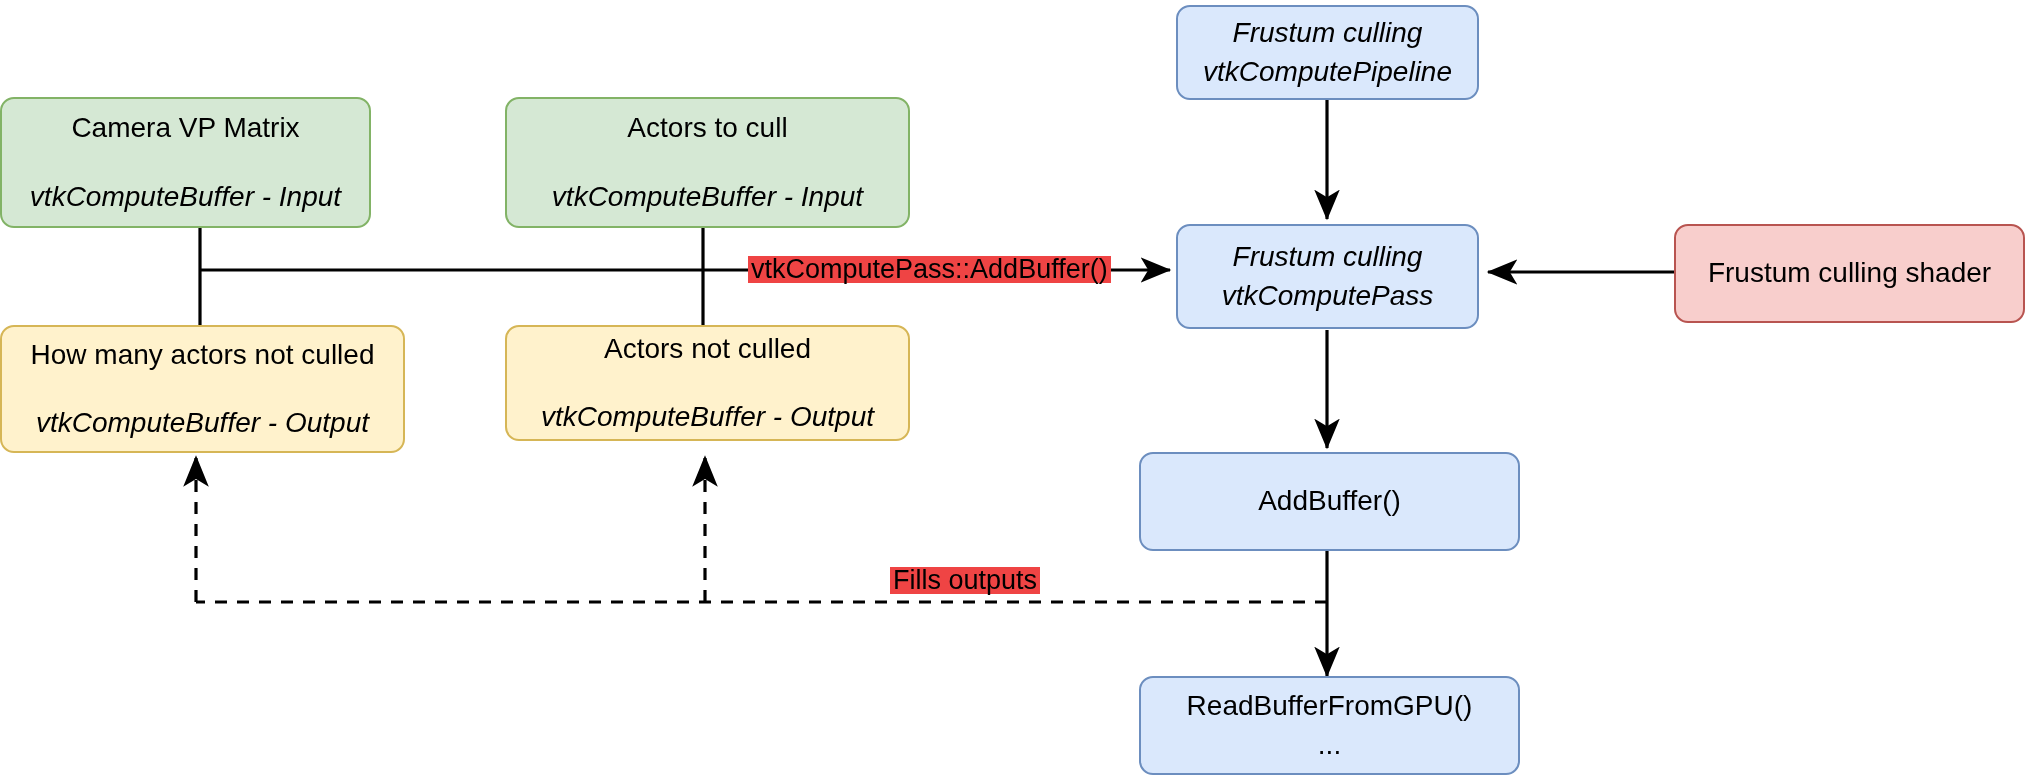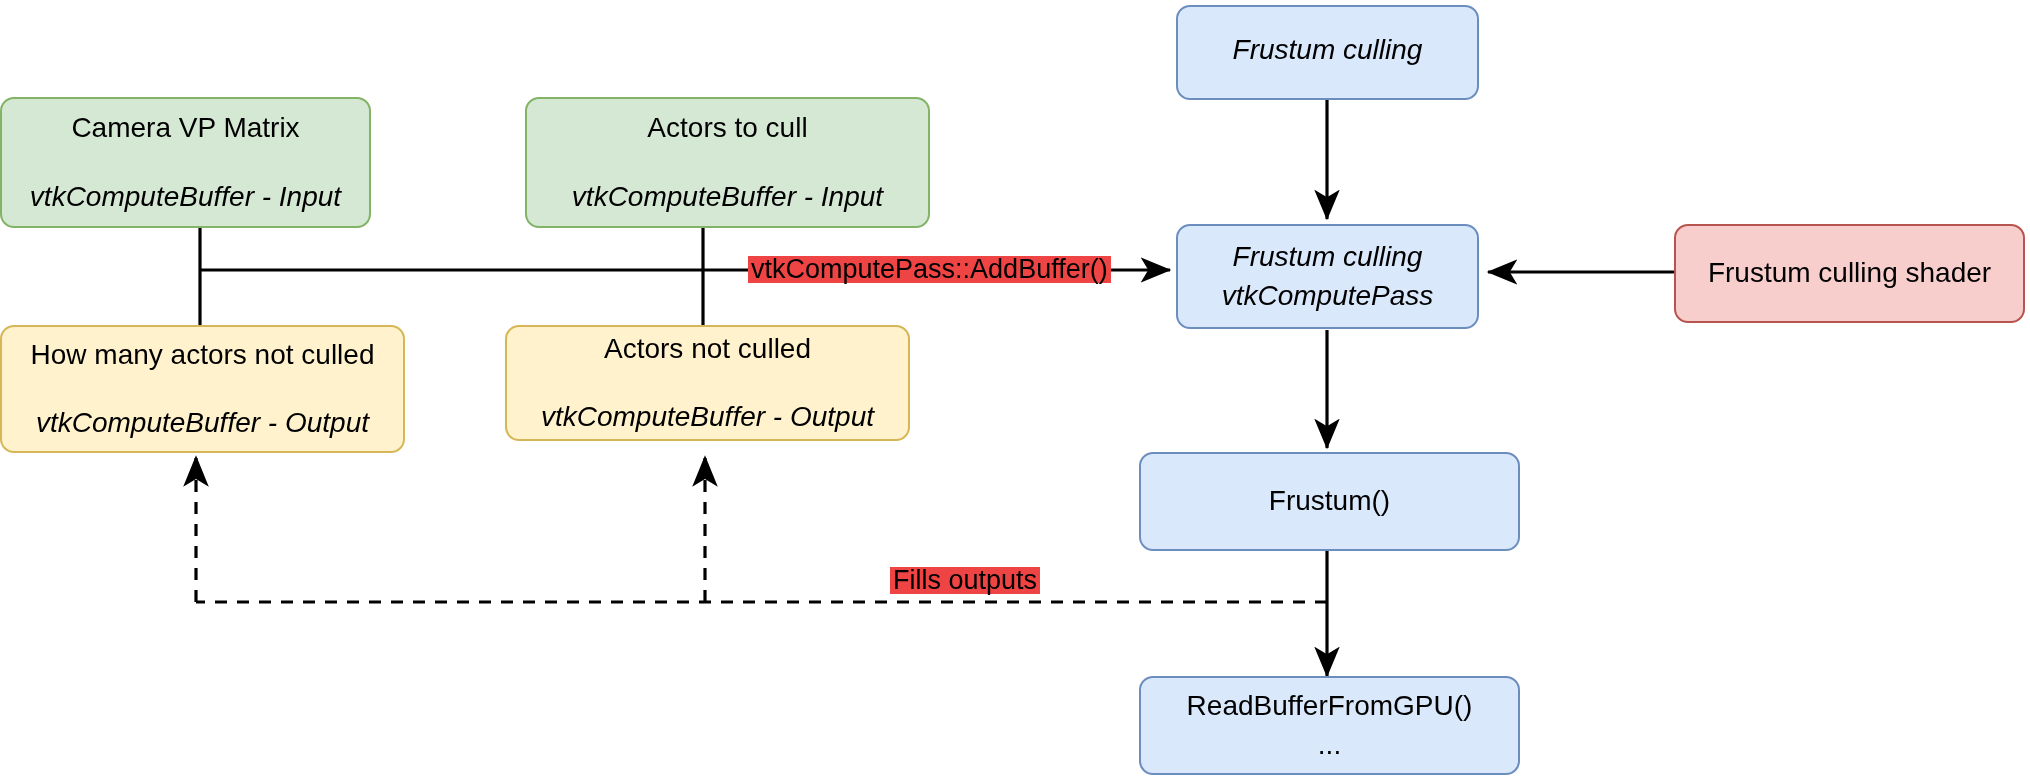--- a/index.html
+++ b/index.html
@@ -110,46 +110,47 @@
       <path d="M196,602 L196,456" marker-end="url(#arrow-dash)"></path>
       <path d="M705,602 L705,456" marker-end="url(#arrow-dash)"></path>
     </g>
   </svg>
 
   <div class="node green two-para" style="left:0px; top:97px; width:371px; height:131px;">
     <span class="line1">Camera VP Matrix</span>
     <span class="line2">vtkComputeBuffer - Input</span>
   </div>
 
-  <div class="node green two-para" style="left:505px; top:97px; width:405px; height:131px;margin-left:20px;">
+  <div class="node green two-para" style="left:505px; top:97px; width:405px; height:131px;">
     <span class="line1">Actors to cull</span>
     <span class="line2">vtkComputeBuffer - Input</span>
   </div>
 
   <div class="node yellow two-para" style="left:0px; top:325px; width:405px; height:128px;">
     <span class="line1">How many actors not culled</span>
     <span class="line2">vtkComputeBuffer - Output</span>
   </div>
 
   <div class="node yellow two-para" style="left:505px; top:325px; width:405px; height:116px;">
     <span class="line1">Actors not culled</span>
     <span class="line2">vtkComputeBuffer - Output</span>
   </div>
 
   <div class="node blue tight italic-node" style="left:1176px; top:5px; width:303px; height:95px;">
     <span class="line1">Frustum culling</span>
+    <span class="line2">vtkComputePipeline</span>
   </div>
 
   <div class="node blue tight italic-node" style="left:1176px; top:224px; width:303px; height:105px;">
     <span class="line1">Frustum culling</span>
     <span class="line2">vtkComputePass</span>
   </div>
 
   <div class="node blue" style="left:1139px; top:452px; width:381px; height:99px;">
-    <span class="line1">Frustum()</span>
+    <span class="line1">AddBuffer()</span>
   </div>
 
   <div class="node red" style="left:1674px; top:224px; width:351px; height:99px;">
     <span class="line1">Frustum culling shader</span>
   </div>
 
   <div class="node blue tight" style="left:1139px; top:676px; width:381px; height:99px;">
     <span class="line1" style="font-style:normal;">ReadBufferFromGPU()</span>
     <span class="line2" style="font-style:normal;">...</span>
   </div>

